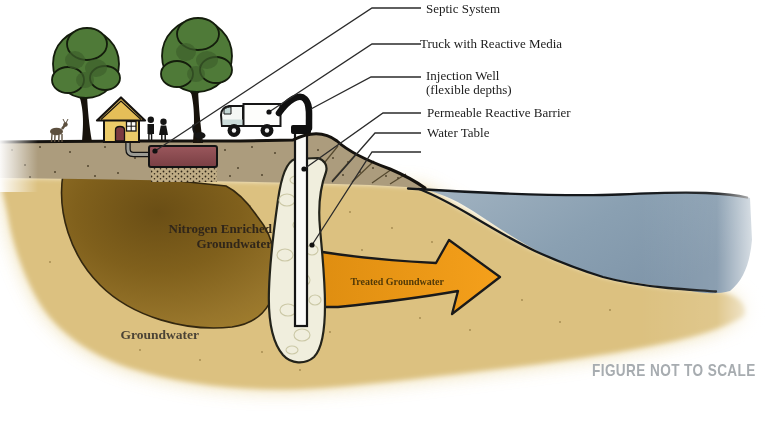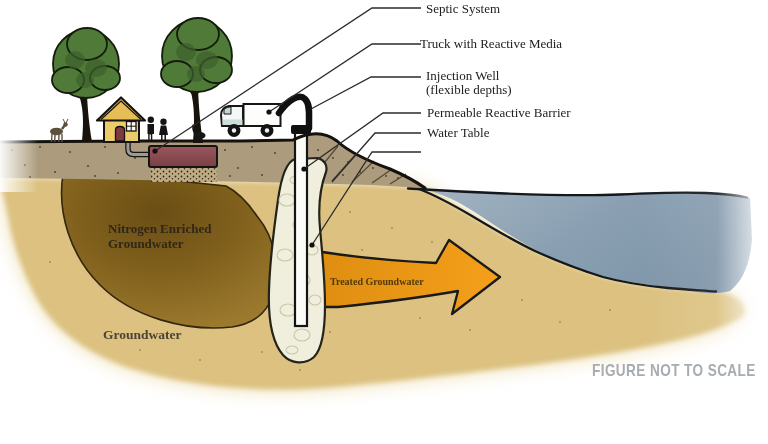--- a/index.html
+++ b/index.html
@@ -1,21 +1,21 @@
 <!DOCTYPE html>
 <html><head>
 <meta charset="utf-8">
 <style>
   html,body{margin:0;padding:0;background:#ffffff;}
   #stage{position:relative;width:768px;height:444px;background:#ffffff;overflow:hidden;
          font-family:"Liberation Serif","DejaVu Serif",serif;}
   #scene-svg{position:absolute;left:0;top:0;}
   .callout{position:absolute;font-size:13px;line-height:14px;color:#1c1c1c;white-space:nowrap;}
   .callout .sub{display:block;}
-  .scene-label{position:absolute;text-align:left;white-space:nowrap;}
+  .scene-label{position:absolute;text-align:right;white-space:nowrap;}
   #lbl-nitrogen{left:108px;top:221px;width:164px;font-size:13px;font-weight:700;color:#30261a;line-height:15px;white-space:normal;}
   #lbl-treated{left:330px;top:276px;width:114px;font-size:10px;font-weight:700;color:#523a08;}
   #lbl-groundwater{left:103px;top:327px;width:96px;font-size:13.5px;font-weight:600;color:#4b4335;}
   #lbl-bay{left:576px;top:216px;width:104px;font-size:13px;font-weight:600;color:#36475c;}
   #lbl-scale{left:592px;top:361px;width:170px;font-size:17px;font-weight:700;color:#a7acb0;
              font-family:"Liberation Sans","DejaVu Sans",sans-serif;letter-spacing:.5px;
              transform:scaleX(.8);transform-origin:left center;text-align:left;}
 </style>
 </head>
 <body>

